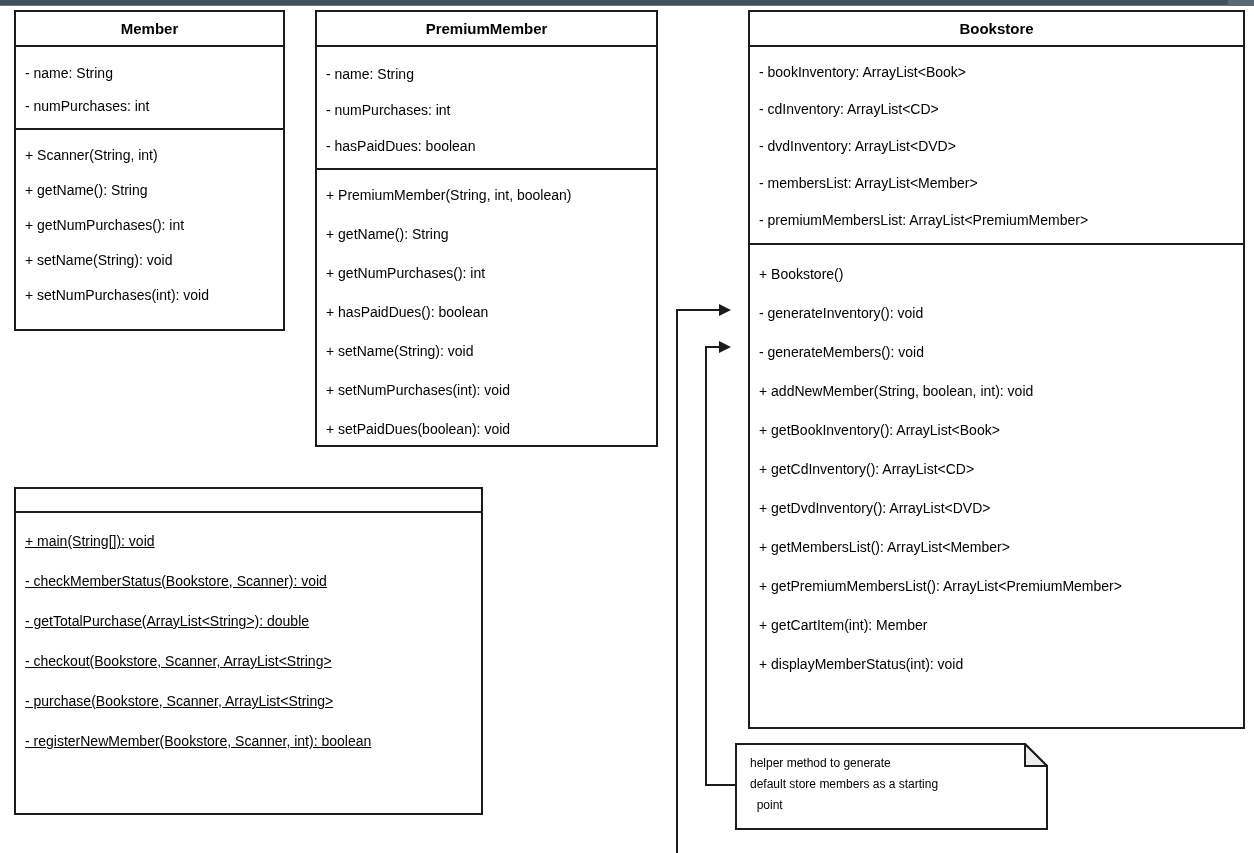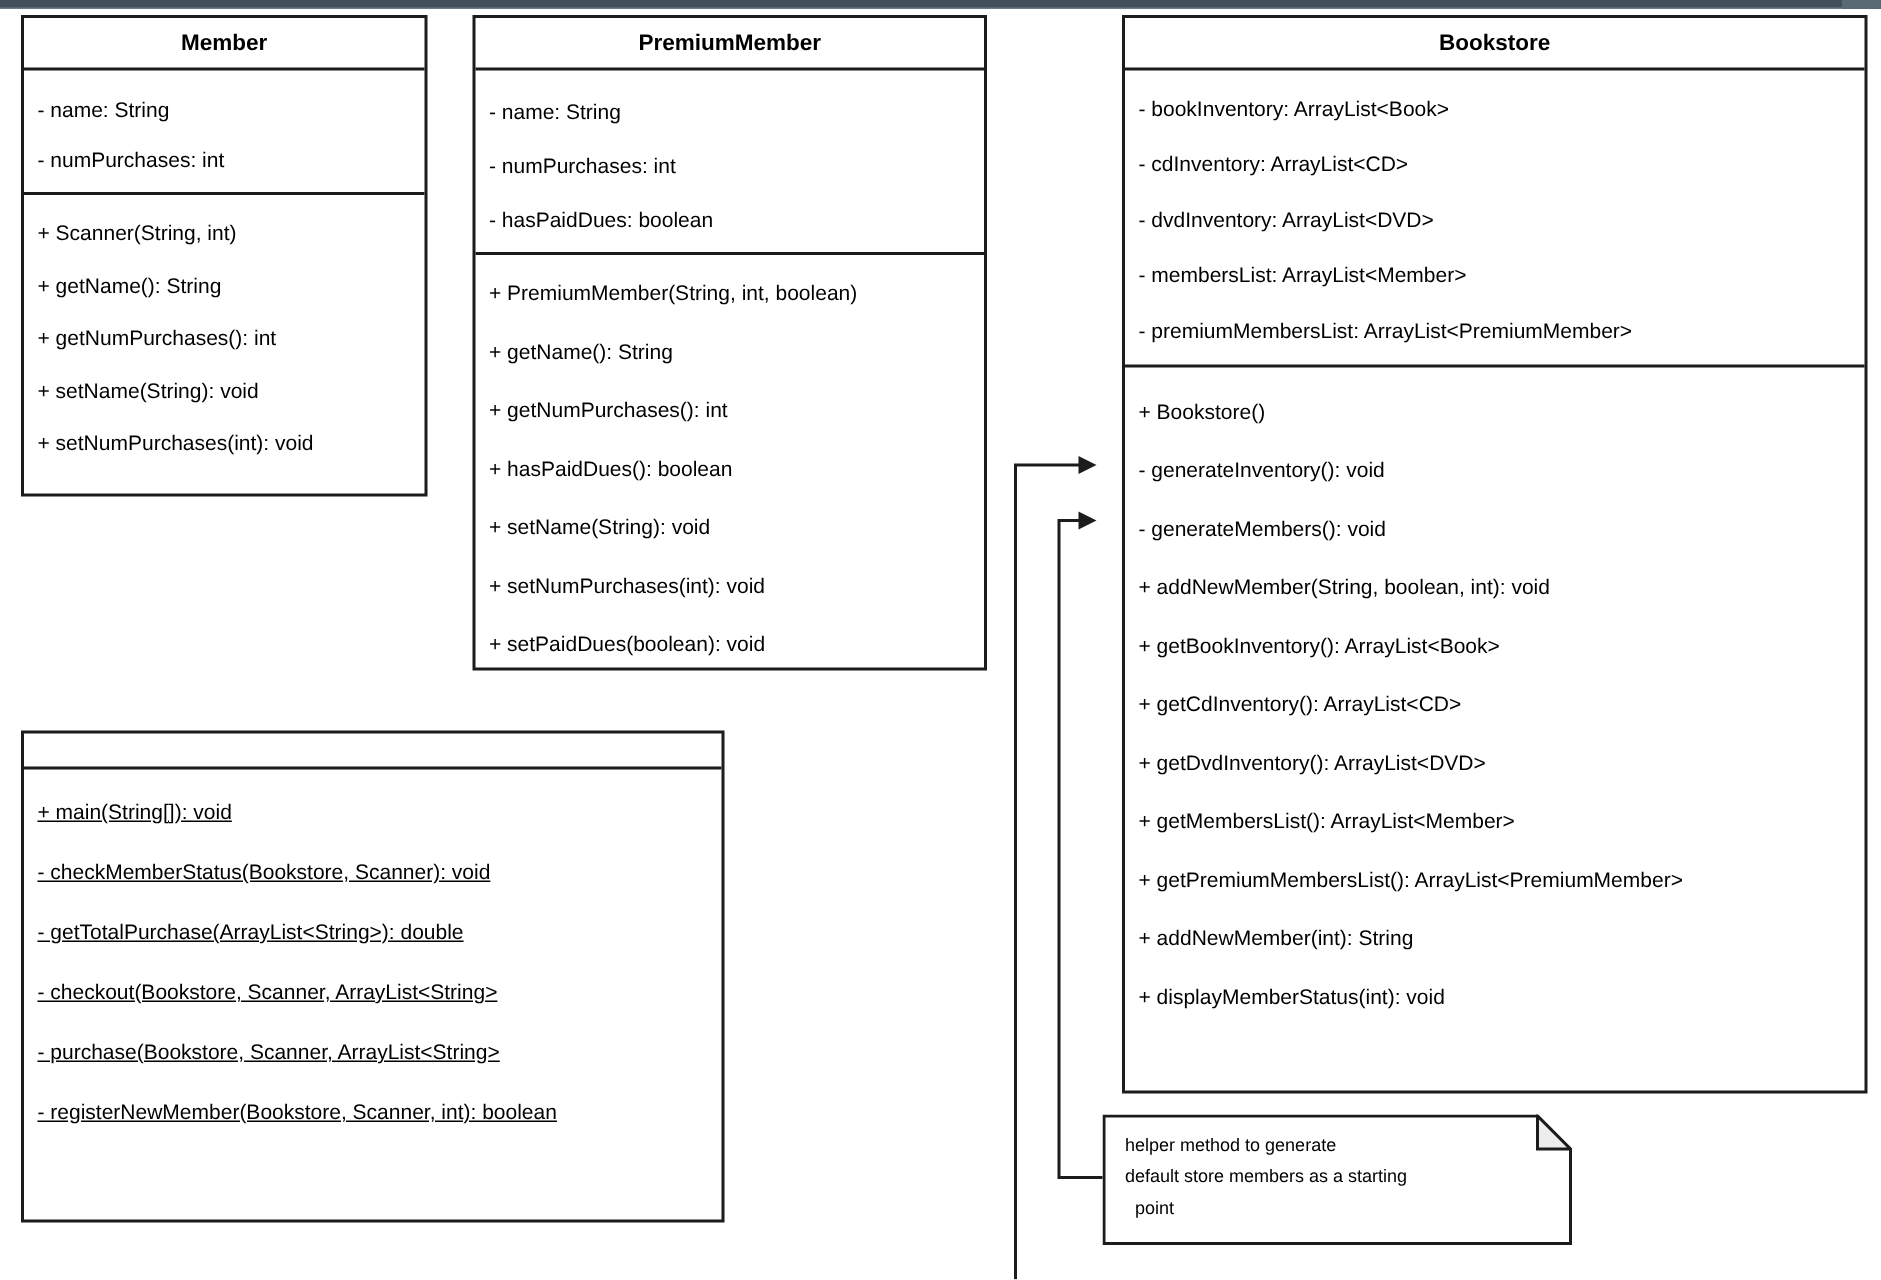--- a/index.html
+++ b/index.html
@@ -115,21 +115,21 @@
     <div class="sec methods">
       <div class="row">+ Bookstore()</div>
       <div class="row">- generateInventory(): void</div>
       <div class="row">- generateMembers(): void</div>
       <div class="row">+ addNewMember(String, boolean, int): void</div>
       <div class="row">+ getBookInventory(): ArrayList&lt;Book&gt;</div>
       <div class="row">+ getCdInventory(): ArrayList&lt;CD&gt;</div>
       <div class="row">+ getDvdInventory(): ArrayList&lt;DVD&gt;</div>
       <div class="row">+ getMembersList(): ArrayList&lt;Member&gt;</div>
       <div class="row">+ getPremiumMembersList(): ArrayList&lt;PremiumMember&gt;</div>
-      <div class="row">+ addNewMember(int): String</div>
+      <div class="row">+ getCartItem(int): Member</div>
       <div class="row">+ displayMemberStatus(int): void</div>
     </div>
   </div>
 
   <div class="umlbox" id="box-driver">
     <div class="sec attrs"></div>
     <div class="sec methods">
       <div class="row">+ main(String[]): void</div>
       <div class="row">- checkMemberStatus(Bookstore, Scanner): void</div>
       <div class="row">- getTotalPurchase(ArrayList&lt;String&gt;): double</div>

